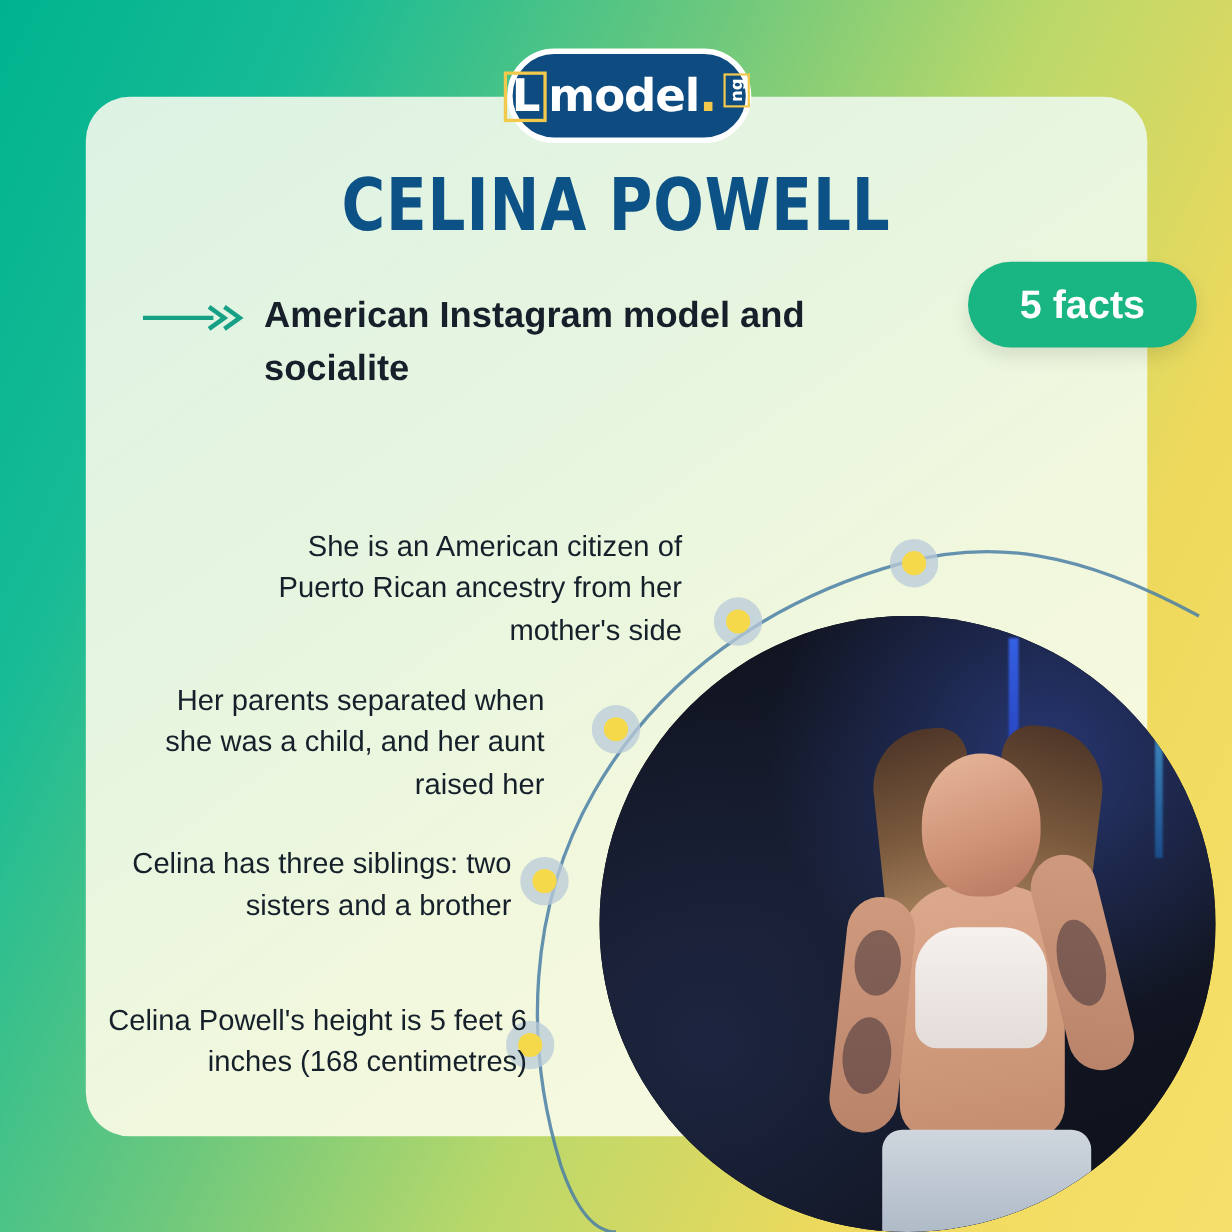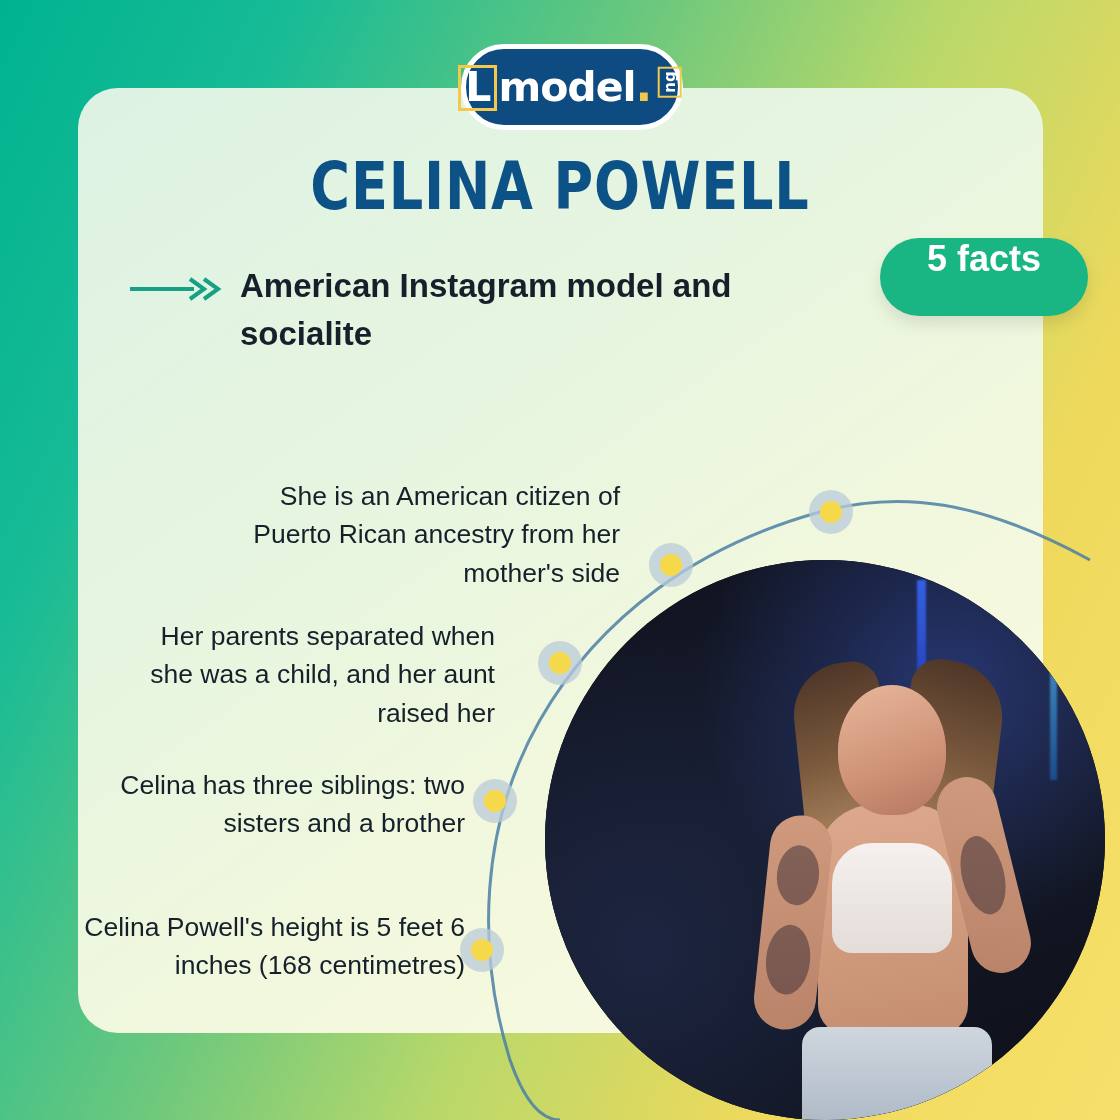--- a/index.html
+++ b/index.html
@@ -113,20 +113,21 @@
   .facts-badge {
     position: absolute;
     left: 880px;
     top: 238px;
     width: 208px;
     height: 78px;
     background: #19b583;
     border-radius: 40px;
     box-shadow: 0 8px 16px rgba(0,0,0,0.10);
     display: flex;
+    align-items: center;
     justify-content: center;
   }
   .facts-badge span {
     color: #ffffff;
     font-size: 36px;
     font-weight: bold;
   }
   
   .curve {
     position: absolute;
@@ -141,21 +142,21 @@
     position: absolute;
     color: #15202b;
     font-size: 26.5px;
     line-height: 1.45;
     text-align: right;
   }
   .fact-0 { left: 520px; top: 358px; width: 410px; text-align: center; }
   .fact-1 { left: 205px; top: 477px; width: 415px; }
   .fact-2 { left: 120px; top: 617px; width: 375px; }
   .fact-3 { left: 80px; top: 766px; width: 385px; }
-  .fact-4 { left: 70px; top: 908px; width: 395px; }
+  .fact-4 { left: 84px; top: 908px; width: 395px; }
   
   .photo {
     position: absolute;
     left: 545px;
     top: 560px;
     width: 560px;
     height: 560px;
     border-radius: 50%;
     overflow: hidden;
     background: #0b0b12;

